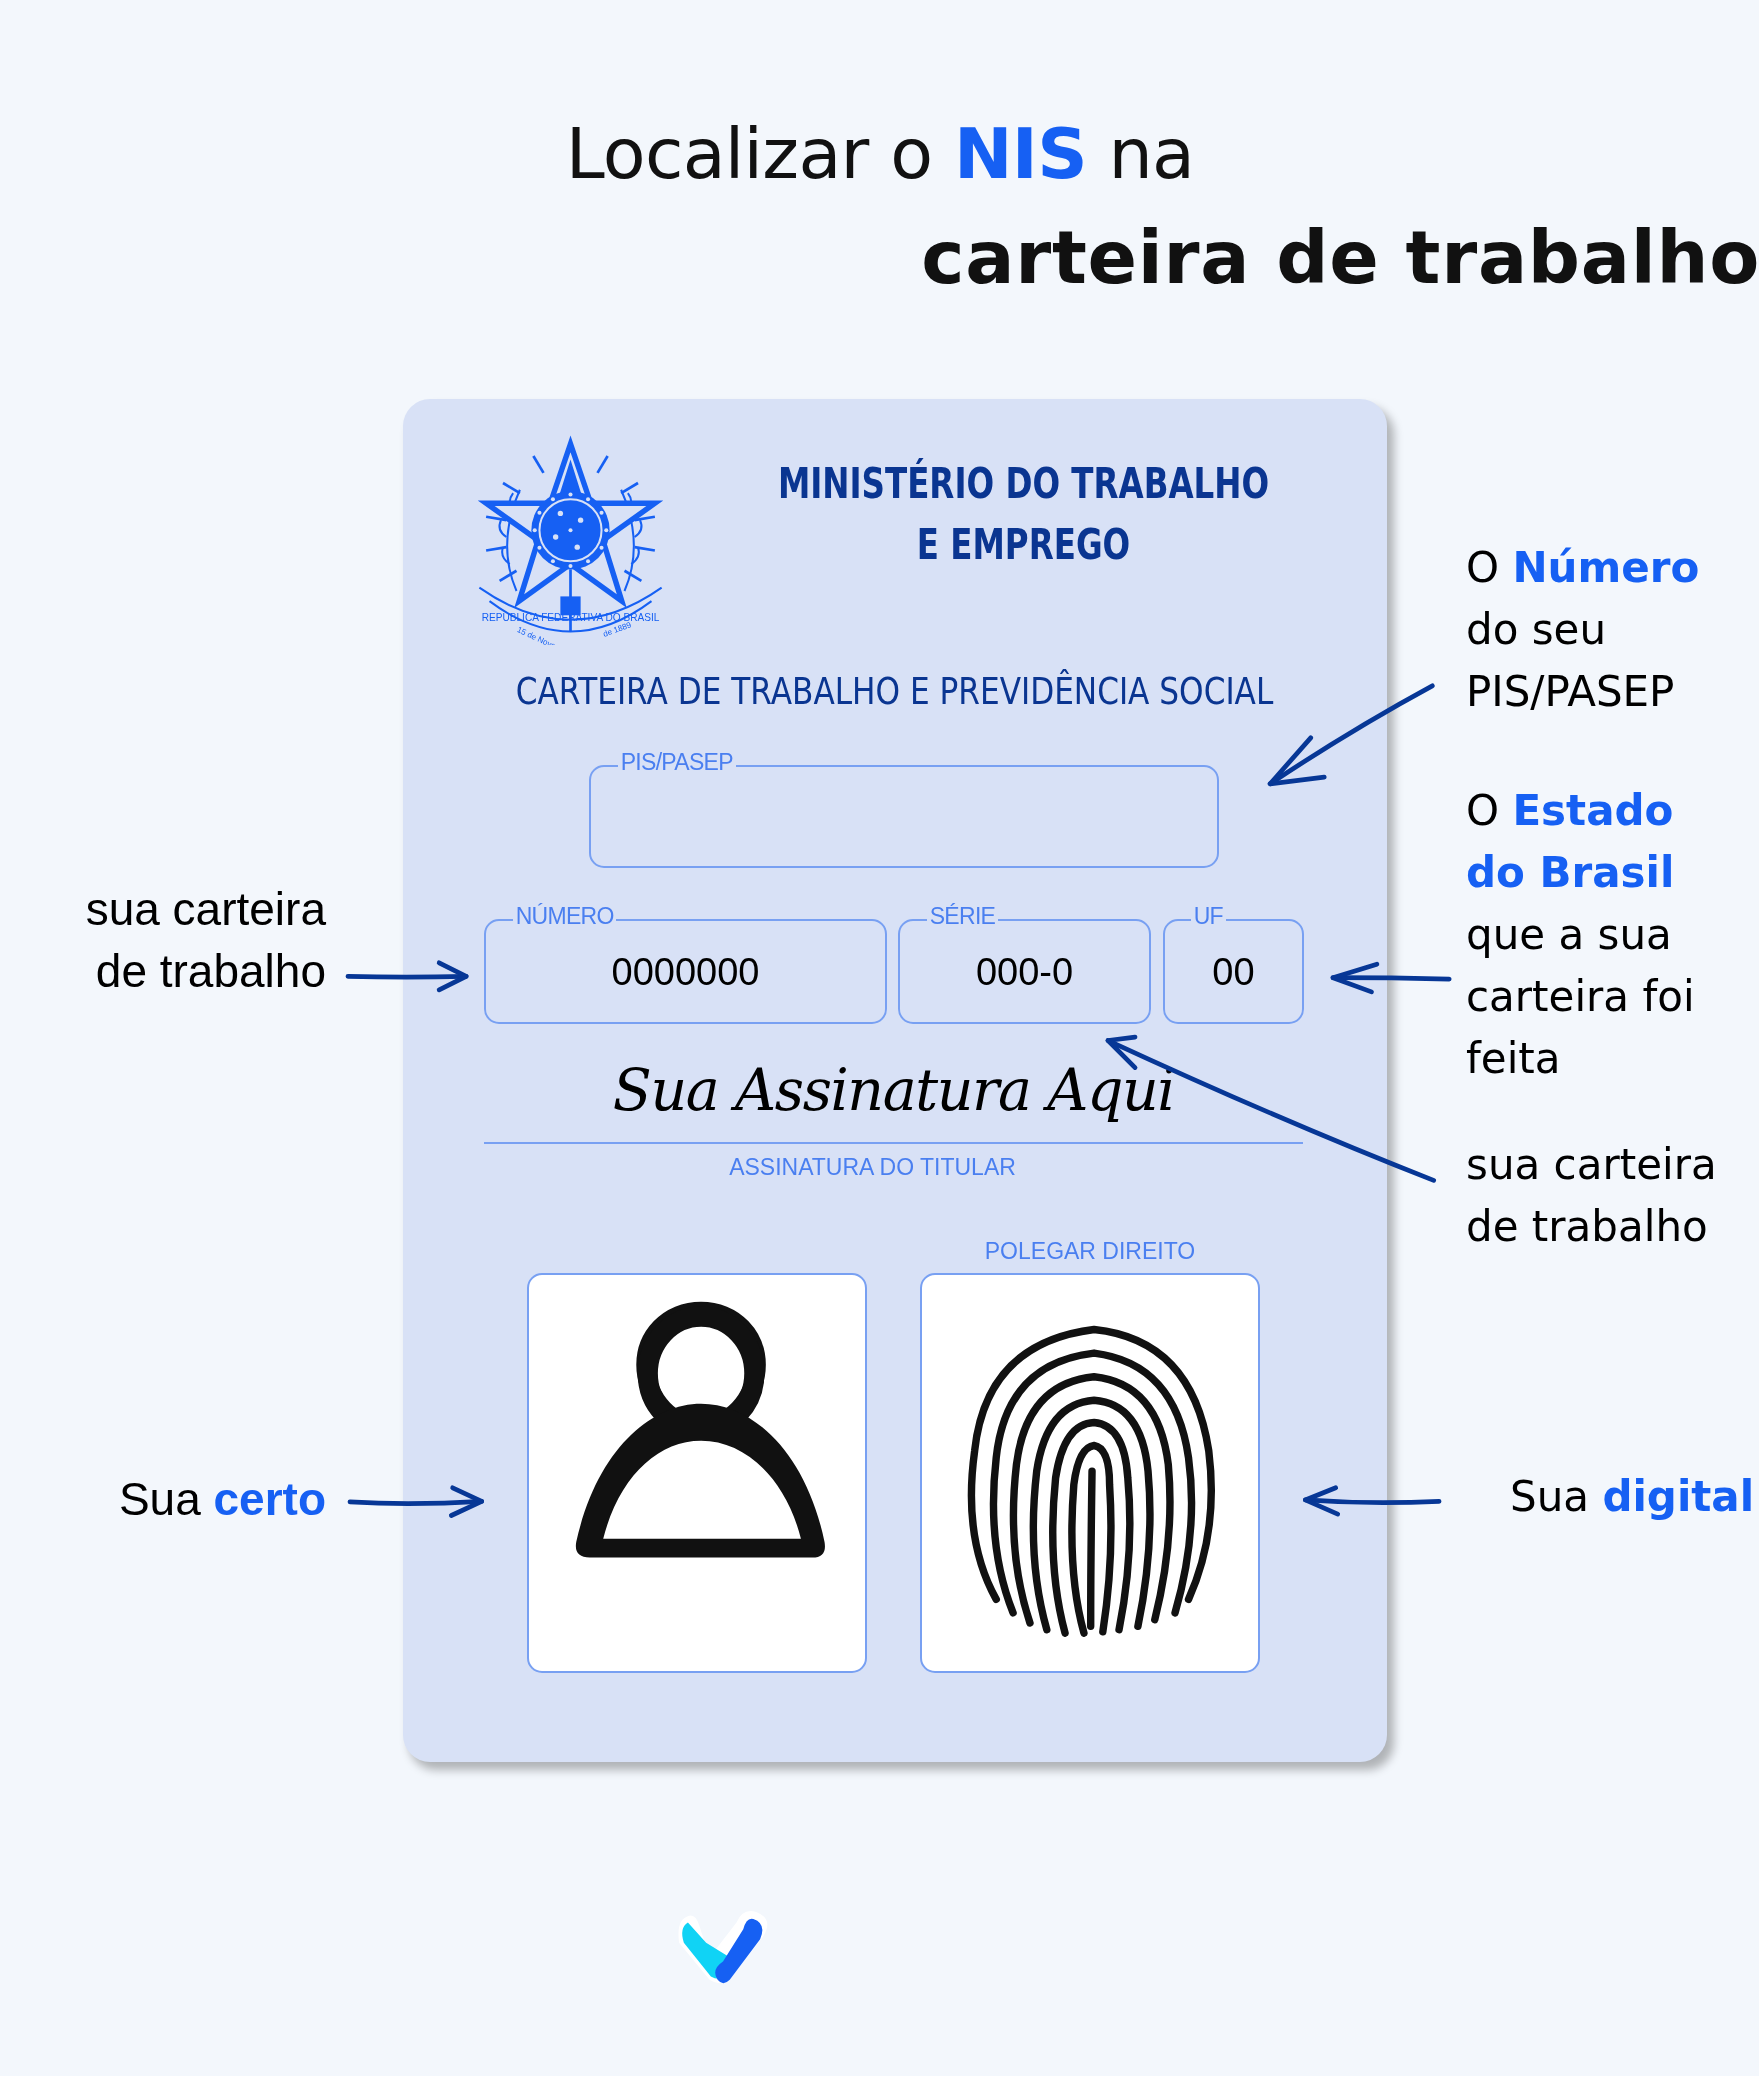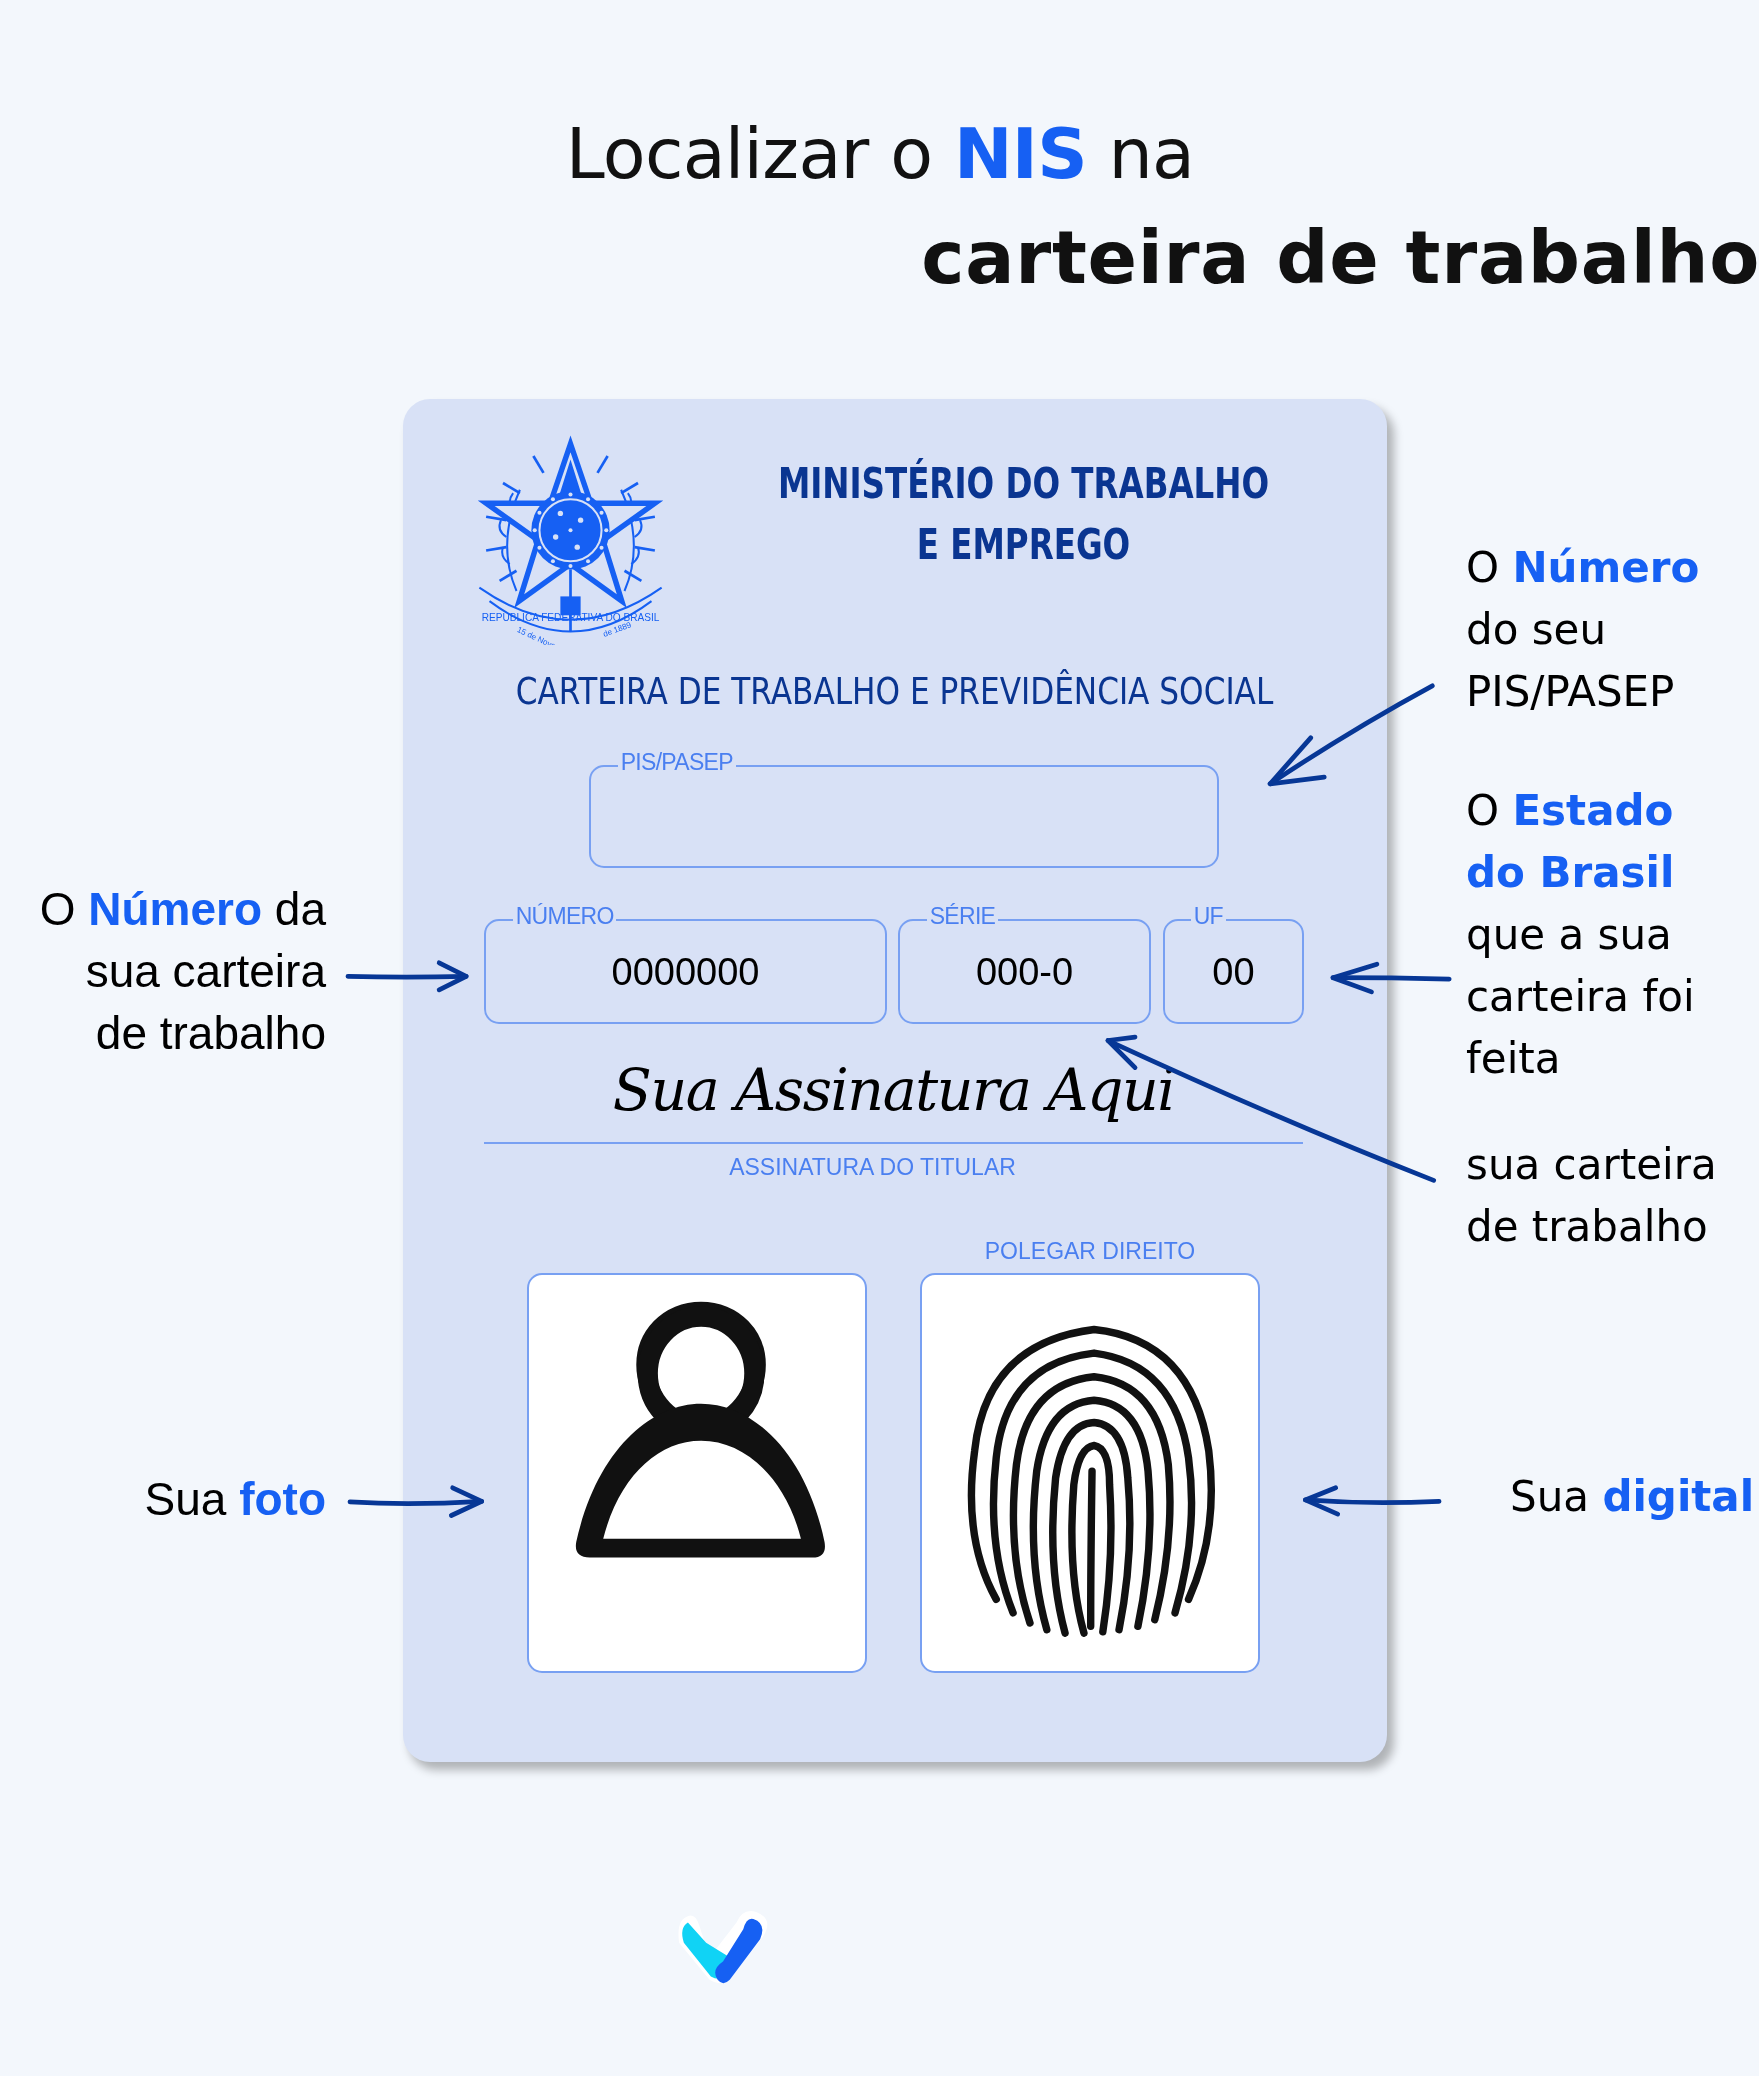--- a/index.html
+++ b/index.html
@@ -187,26 +187,25 @@
 </div>
 <div class="abs callout" style="left:1466px;top:1134px;">
   <div>sua carteira</div>
   <div>de trabalho</div>
 </div>
 <div class="abs callout" style="left:1466px;top:1466px;margin-left:44px;">
   <div><span>Sua </span><span class="hl">digital</span></div>
 </div>
 
 <div class="abs callout callout-l" style="left:0;width:326px;top:878px;">
-  <div><span>O </span><span class="hl">Número</span><span> da</span></div>
   <div>sua carteira</div>
   <div>de trabalho</div>
 </div>
 <div class="abs callout callout-l" style="left:0;width:326px;top:1468px;">
-  <div><span>Sua </span><span class="hl">foto</span></div>
+  <div><span>Sua </span><span class="hl">certo</span></div>
 </div>
 
 <div class="abs" style="left:669px;top:1902px;height:88px;display:flex;align-items:center;">
   <svg width="108" height="88" viewBox="0 0 160 130">
     <path d="M30 20 Q10 25 15 60 L60 115 Q75 125 90 115 L140 50 Q155 25 130 15 Q110 8 100 30 L60 82 L45 35 Q40 18 30 20Z" fill="#ffffff"></path>
     <path d="M28 30 Q15 38 22 60 L62 110 Q75 118 86 108 L100 88 L55 60 Z" fill="#10d3f5"></path>
     <path d="M125 25 Q145 32 135 55 L90 115 Q80 125 72 115 Q62 100 80 88 L110 40 Q115 22 125 25Z" fill="#1660f3"></path>
   </svg>
 </div>
 

